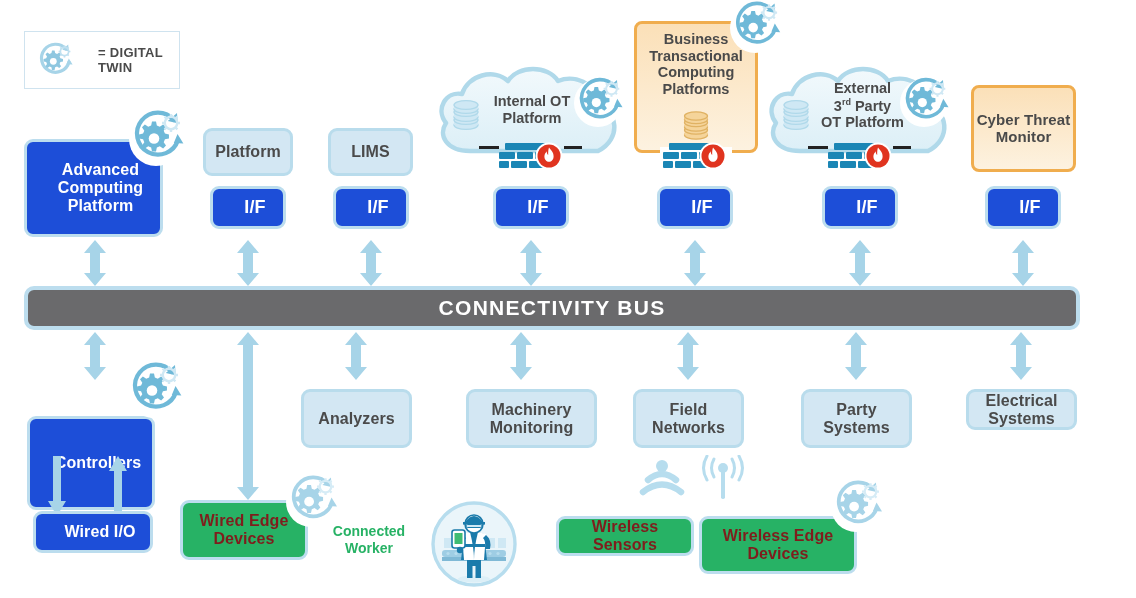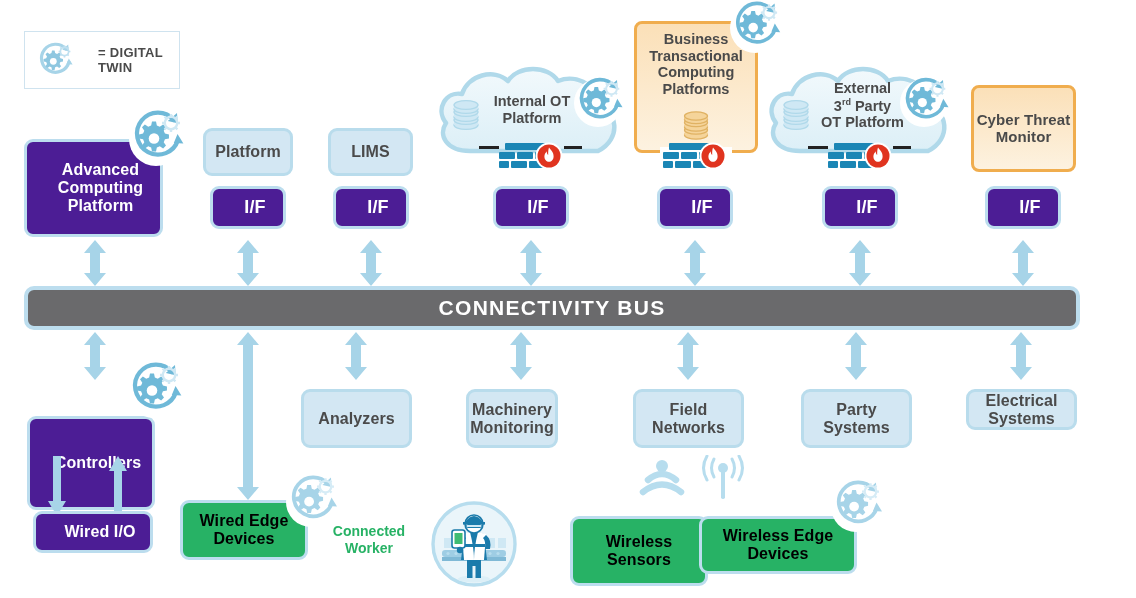--- a/index.html
+++ b/index.html
@@ -23,29 +23,29 @@
     font-weight:bold;
     line-height:1.12;
     letter-spacing:.1px;
   }
   .node-light{
     background:#d3e7f3;
     border:3px solid #b9dcec;
     color:#4a4a4a;
   }
   .node-blue{
-    background:#4c1d95;
+    background:#1d4ed8;
     border:3px solid #bcddee;
     color:#ffffff;
     padding-left:14px;
   }
   .node-green{
     background:#27b265;
     border:3px solid #bcddee;
-    color:#000000;
+    color:#7f1d1d;
   }
 
   
   .bus{
     background:#6a6a6c;
     border:4px solid #bcddee;
     border-radius:10px;
     display:flex;align-items:center;justify-content:center;
     color:#ffffff;
     font-weight:bold;
@@ -463,21 +463,21 @@
         <circle cx="45" cy="17" r="6.2"></circle>
         <path d="M45 8 v3.1 M45 23 v3.1 M36 17 h3.1 M50.9 17 h3.1
                  M38.6 10.6 l2.2 2.2 M49.2 21.2 l2.2 2.2 M51.4 10.6 l-2.2 2.2 M40.8 21.2 l-2.2 2.2"></path>
       </g>
     </svg>
   </div>
 
   <div class="abs node node-light" style="left:301px;top:389px;width:111px;height:59px;font-size:16px;">
     <span>Analyzers</span>
   </div>
-  <div class="abs node node-light" style="left:466px;top:389px;width:92px;height:59px;font-size:16px;">
+  <div class="abs node node-light" style="left:466px;top:389px;width:131px;height:59px;font-size:16px;">
     <span>Machinery Monitoring</span>
   </div>
   <div class="abs node node-light" style="left:633px;top:389px;width:111px;height:59px;font-size:16px;">
     <span>Field Networks</span>
   </div>
   <div class="abs node node-light" style="left:801px;top:389px;width:111px;height:59px;font-size:16px;">
     <span>Party Systems</span>
   </div>
   <div class="abs node node-light" style="left:966px;top:389px;width:111px;height:41px;font-size:16px;">
     <span>Electrical Systems</span>
@@ -579,21 +579,21 @@
       <circle cx="26" cy="13" r="5" fill="#b7ddee"></circle>
       <g fill="none" stroke="#b7ddee" stroke-width="3" stroke-linecap="round">
         <path d="M17 22 q-5 -9 0 -18"></path>
         <path d="M35 22 q5 -9 0 -18"></path>
         <path d="M10 25 q-7 -12 0 -24"></path>
         <path d="M42 25 q7 -12 0 -24"></path>
       </g>
     </svg>
   </div>
 
-  <div class="abs node node-green" style="left:570px;top:516px;width:138px;height:70px;font-size:16px;">
+  <div class="abs node node-green" style="left:556px;top:516px;width:138px;height:40px;font-size:16px;">
     <span>Wireless Sensors</span>
   </div>
 
   <div class="abs node node-green" style="left:699px;top:516px;width:158px;height:58px;font-size:16px;">
     <span>Wireless Edge Devices</span>
   </div>
   <div class="abs dt-badge" style="left:828px;top:476px;width:62px;height:58px;">
     <svg width="62" height="58" viewBox="0 0 62 58">
       <circle cx="28" cy="31" r="25" fill="#ffffff"></circle>
       <path d="M45 13 A19.5 19.5 0 1 0 48.8 32" fill="none" stroke="#a7d4e8" stroke-width="3.8" stroke-linecap="round"></path>

